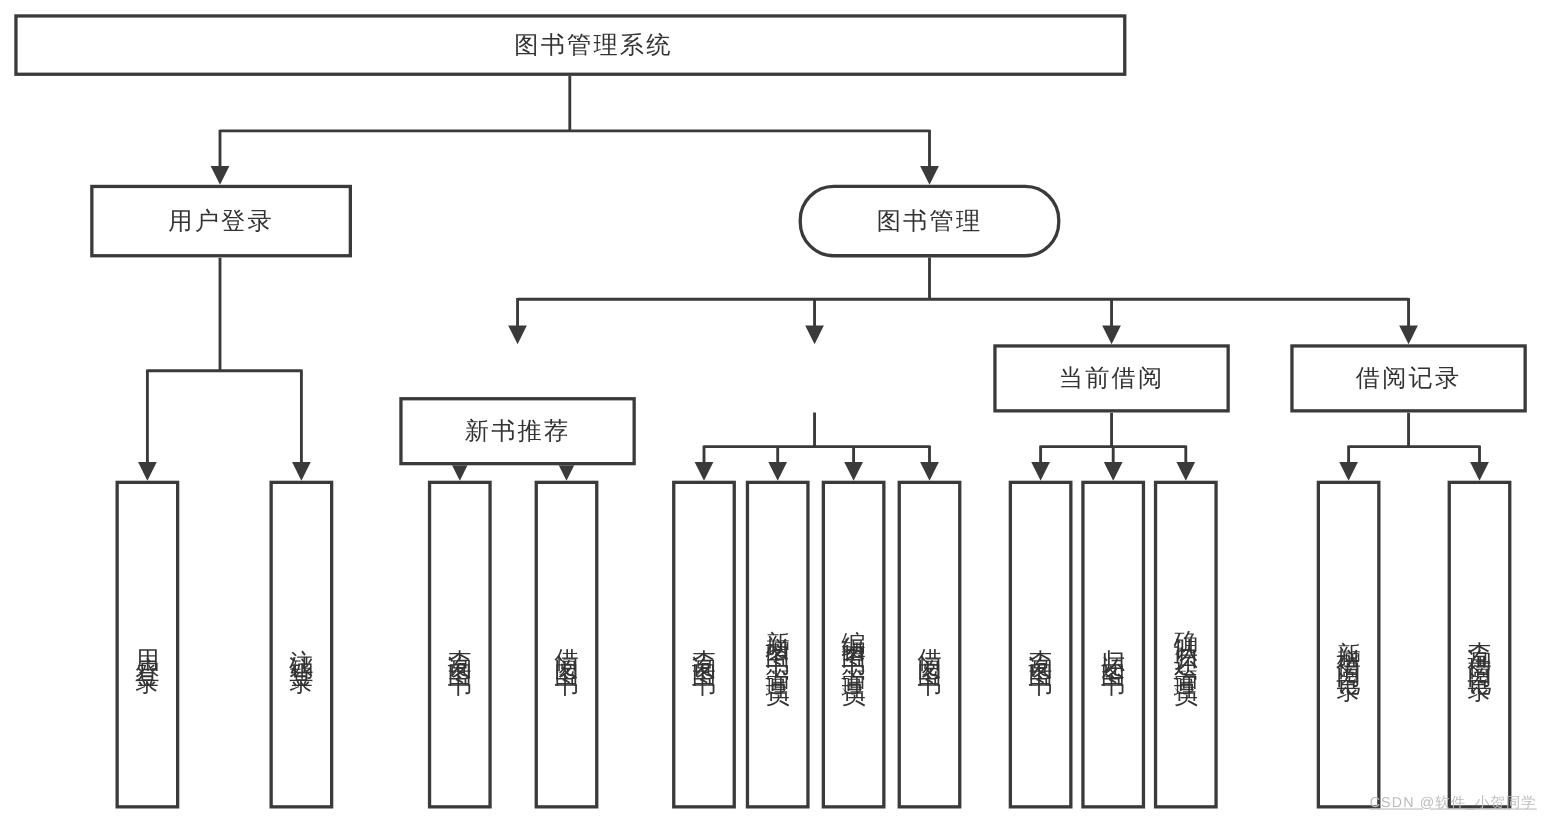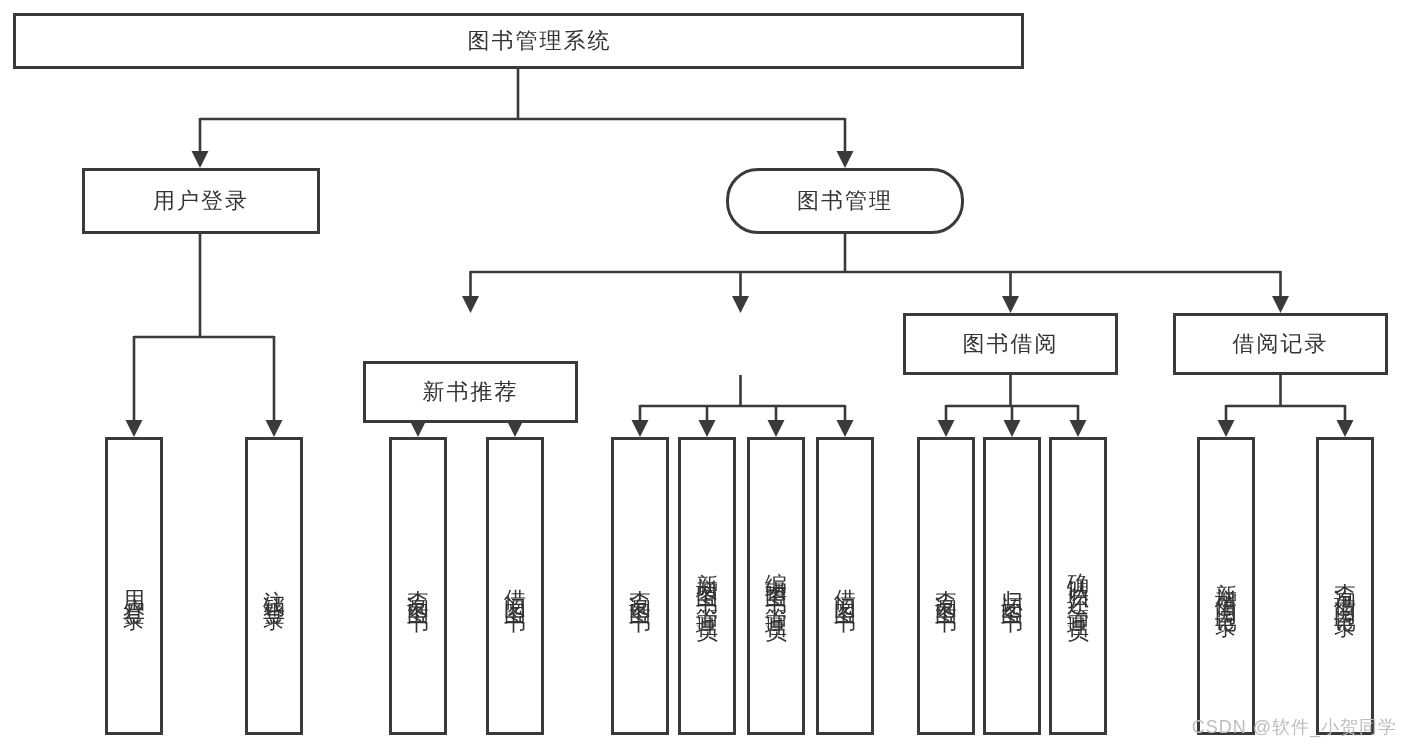--- a/index.html
+++ b/index.html
@@ -75,23 +75,24 @@
   .lf9  { left: 917px; }
   .lf10 { left: 983px; }
   .lf11 { left: 1049px; }
   .lf12 { left: 1197px; }
   .lf13 { left: 1316px; }
   .watermark {
     position: absolute;
     right: 8px;
     bottom: 8px;
     color: var(--watermark);
-    font-size: 18px;
+    font-size: 13px;
     letter-spacing: 1px;
     z-index: 5;
+    text-decoration: underline;
   }
 </style>
 </head>
 <body>
 
 <div class="canvas">
 
   <svg class="connectors" viewBox="0 0 1405 747" xmlns="http://www.w3.org/2000/svg">
 
     <path d="M518 69 V119 M200 119 H845 M200 118 V152 M845 118 V152"></path>
@@ -130,21 +131,21 @@
     <polygon points="1217.5,420 1234.5,420 1226,437"></polygon>
     <polygon points="1336.5,420 1353.5,420 1345,437"></polygon>
   </svg>
 
   <div class="box n-root">图书管理系统</div>
 
   <div class="box n-l2a">用户登录</div>
   <div class="box n-l2b">图书管理</div>
 
   <div class="box n-l3 n-l3a">新书推荐</div>
-  <div class="box n-l3 n-l3c">图书借阅</div>
+  <div class="box n-l3 n-l3c">当前借阅</div>
   <div class="box n-l3 n-l3d">借阅记录</div>
 
   <div class="box vbox leaf lf1">用户登录</div>
   <div class="box vbox leaf lf2">注销登录</div>
   <div class="box vbox leaf lf3">查询图书</div>
   <div class="box vbox leaf lf4">借阅图书</div>
   <div class="box vbox leaf lf5">查询图书</div>
   <div class="box vbox leaf lf6">新增图书（管理员）</div>
   <div class="box vbox leaf lf7">编辑图书（管理员）</div>
   <div class="box vbox leaf lf8">借阅图书</div>

